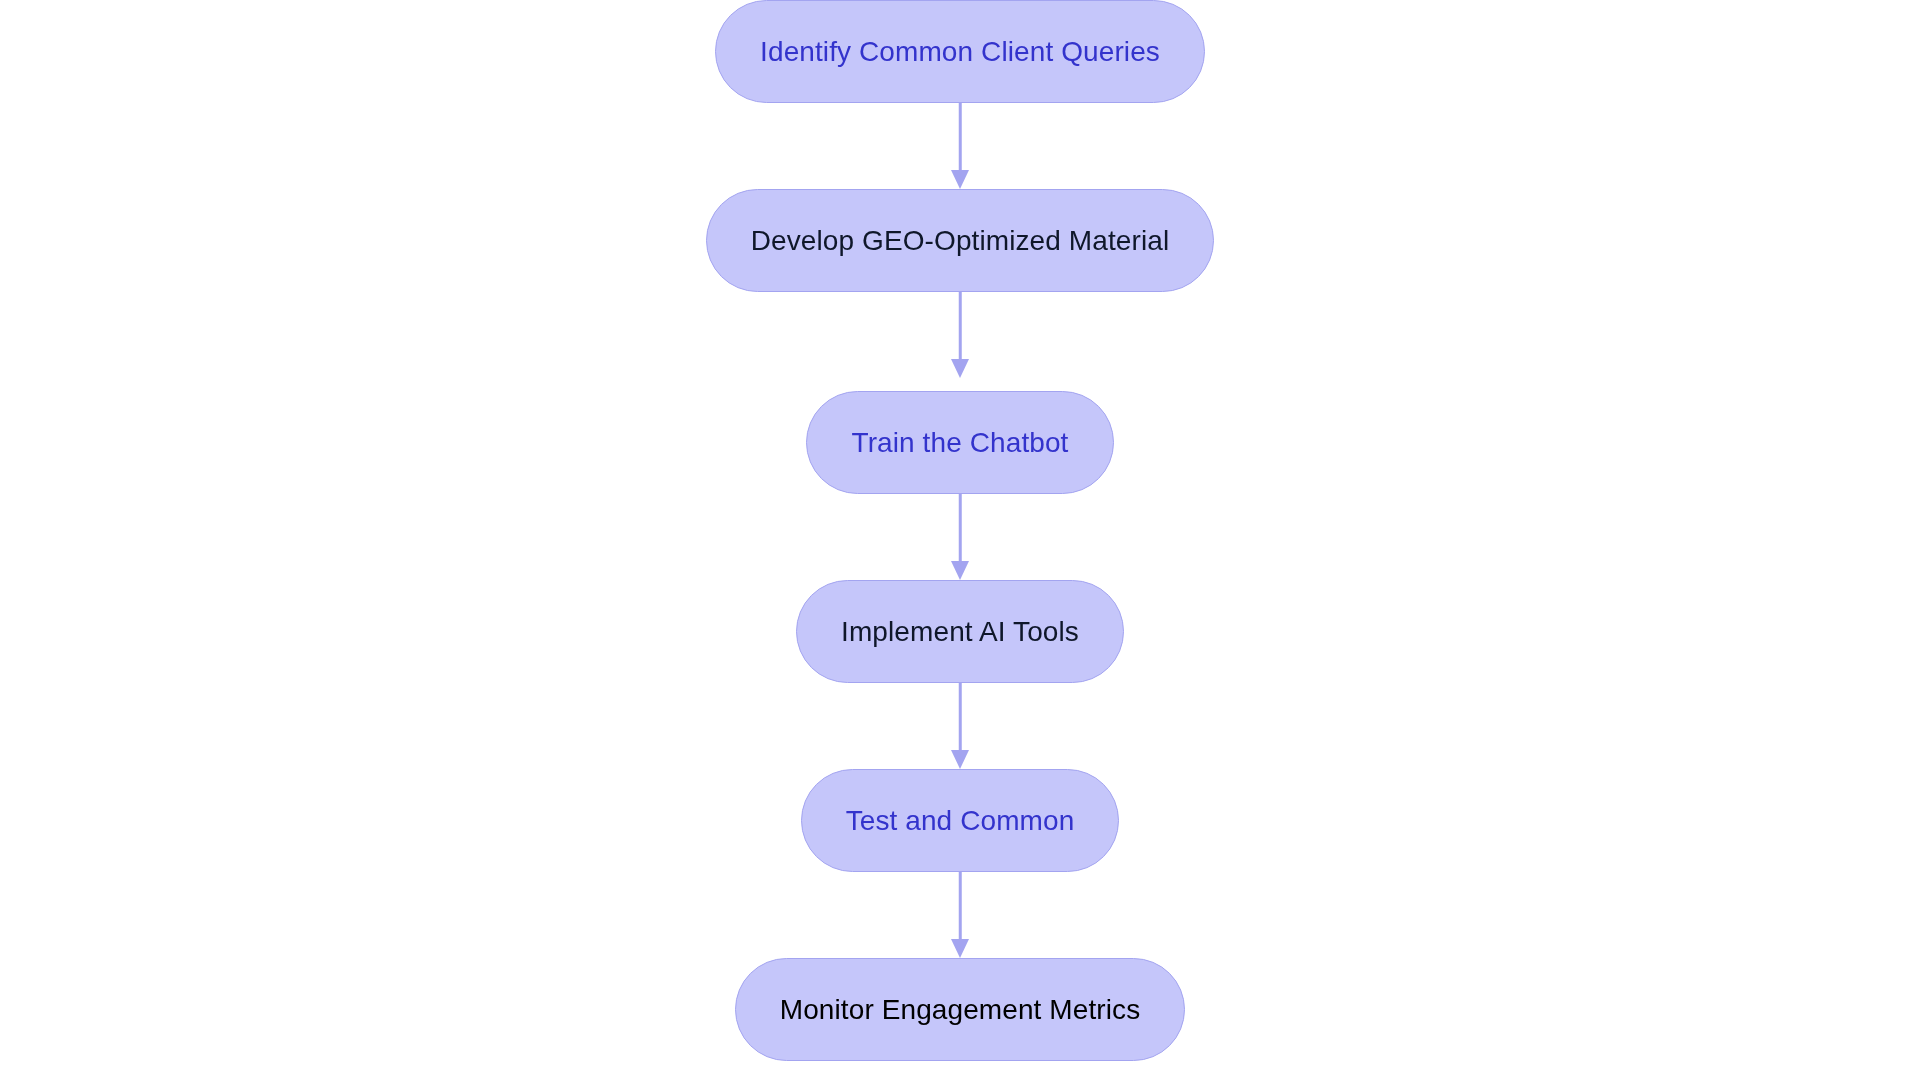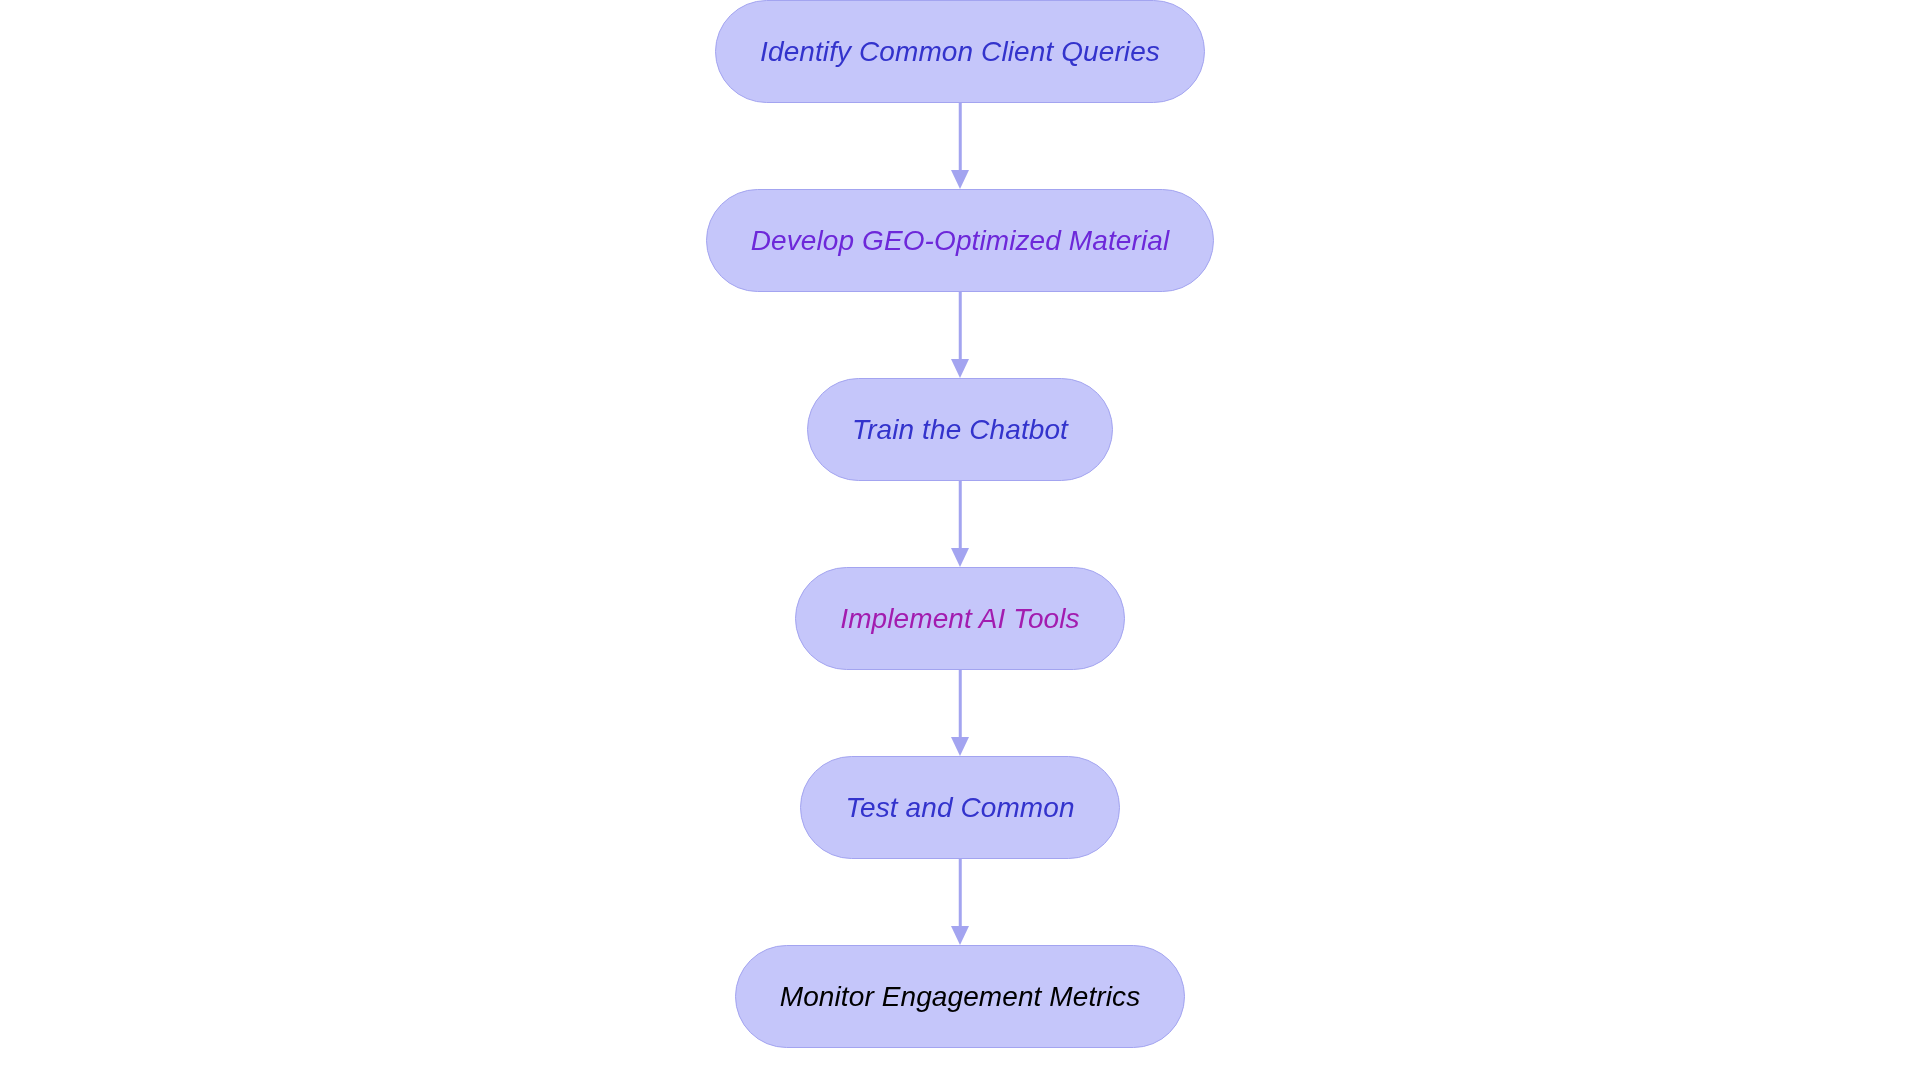--- a/index.html
+++ b/index.html
@@ -12,21 +12,20 @@
     background: #ffffff;
     font-family: "Liberation Sans", sans-serif;
     overflow: hidden;
   }
 
   #flowchart {
     position: relative;
     width: 1840px;
     height: 1083px;
     background: #ffffff;
-    font-style: italic;
   }
 
   .flow-column {
     position: absolute;
     left: 0;
     top: 0;
     width: 1920px;
     height: 1083px;
     display: flex;
     flex-direction: column;
@@ -87,39 +86,39 @@
 
     <div class="node" style="background: rgb(197, 198, 250); border-color: rgb(163, 164, 240); color: rgb(51, 51, 204);">
       <span>Identify Common Client Queries</span>
     </div>
 
     <div class="connector">
       <div class="shaft" style="background: rgb(163, 164, 240);"></div>
       <div class="head" style="border-top-color: rgb(163, 164, 240);"></div>
     </div>
 
-    <div class="node" style="background: rgb(197, 198, 250); border-color: rgb(163, 164, 240); color: #6d28d9;">
+    <div class="node" style="background: rgb(197, 198, 250); border-color: rgb(163, 164, 240); color: #0f172a;">
       <span>Develop GEO-Optimized Material</span>
     </div>
 
     <div class="connector">
       <div class="shaft" style="background: rgb(163, 164, 240);"></div>
       <div class="head" style="border-top-color: rgb(163, 164, 240);"></div>
     </div>
 
-    <div class="node" style="background: rgb(197, 198, 250); border-color: rgb(163, 164, 240); color: rgb(51, 51, 204);">
+    <div class="node" style="background: rgb(197, 198, 250); border-color: rgb(163, 164, 240); color: rgb(51, 51, 204); margin-top: 13px;">
       <span>Train the Chatbot</span>
     </div>
 
     <div class="connector">
       <div class="shaft" style="background: rgb(163, 164, 240);"></div>
       <div class="head" style="border-top-color: rgb(163, 164, 240);"></div>
     </div>
 
-    <div class="node" style="background: rgb(197, 198, 250); border-color: rgb(163, 164, 240); color: #a21caf;">
+    <div class="node" style="background: rgb(197, 198, 250); border-color: rgb(163, 164, 240); color: #0f172a;">
       <span>Implement AI Tools</span>
     </div>
 
     <div class="connector">
       <div class="shaft" style="background: rgb(163, 164, 240);"></div>
       <div class="head" style="border-top-color: rgb(163, 164, 240);"></div>
     </div>
 
     <div class="node" style="background: rgb(197, 198, 250); border-color: rgb(163, 164, 240); color: rgb(51, 51, 204);">
       <span>Test and Common</span>

